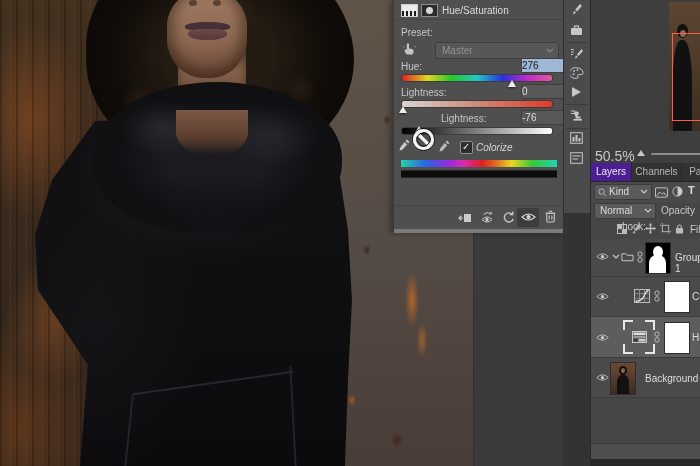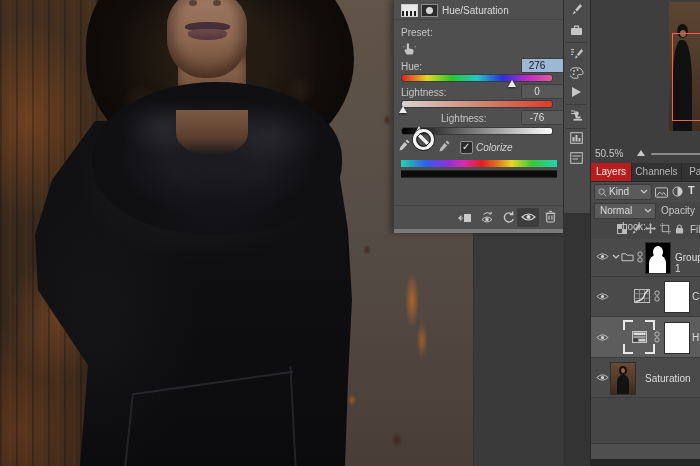--- a/index.html
+++ b/index.html
@@ -79,21 +79,21 @@
                  repeating-linear-gradient(90deg,#1c1c1c 0 2px,#e9e9e9 2px 4px);}
   #props .hdr .ic2{position:absolute;left:27px;top:4px;width:15px;height:11px;border:1px solid #8d8d8d;background:#2b2b2b;}
   #props .hdr .ic2 i{position:absolute;left:4px;top:2px;width:7px;height:7px;border-radius:50%;background:#d6d6d6;}
   #props .hdr .t{position:absolute;left:48px;top:5px;color:#dcdcdc;}
   .lbl{position:absolute;color:#c6c6c6;}
   .combo{position:absolute;height:15px;background:#616161;border:1px solid #3e3e3e;border-radius:2px;color:#e2e2e2;}
   .combo .cv{position:absolute;left:6px;top:2px;}
   .combo .ch{position:absolute;right:4px;top:5px;}
   .combo.dis{background:#575757;color:#949494;}
   .valbox{position:absolute;width:30px;height:13px;background:#585858;border:1px solid #3e3e3e;border-radius:1px;
-          color:#dedede;text-align:center;padding-right:19px;line-height:13px;}
+          color:#dedede;text-align:left;padding-right:19px;line-height:13px;}
   .valbox.sel{background:#9fb7d6;color:#16161c;}
   .sbar{position:absolute;left:7px;width:150px;height:6px;border-radius:3px;border:1px solid #3b3b3b;}
   #huebar{top:74px;background:linear-gradient(90deg,#e02020 0%,#e0d820 17%,#28c828 33%,#20c8c8 50%,#2830e0 67%,#c828c8 84%,#e05a9a 100%);}
   #satbar{top:100px;background:linear-gradient(90deg,#d8d3d1 0%,#cf8a78 50%,#e23a28 100%);}
   #lightbar{top:127px;background:linear-gradient(90deg,#000,#fff);}
   .thumb{position:absolute;width:0;height:0;border-left:4px solid transparent;border-right:4px solid transparent;
          border-bottom:7px solid #ececec;filter:drop-shadow(0 1px 1px rgba(0,0,0,.6));}
   #spect1{position:absolute;left:7px;top:160px;width:156px;height:7px;
     background:linear-gradient(90deg,#22d3a8 0%,#2e62e8 16%,#8f2ee0 30%,#d92bb0 40%,#e02020 52%,#e07820 62%,#e8d820 71%,#38c838 84%,#22d3b0 100%);}
   #spect2{position:absolute;left:7px;top:170px;width:156px;height:6px;background:#0c0c0c;border-top:1px solid #262626;border-bottom:1px solid #262626;}
@@ -112,26 +112,26 @@
 
   
   #rightpan{left:590px;top:0;width:110px;height:466px;background:#464646;border-left:1px solid #292929;}
   #nav{position:absolute;left:0;top:0;width:110px;height:163px;background:#3e3e3e;}
   #navthumb{position:absolute;left:78px;top:2px;width:32px;height:129px;overflow:hidden;
     background:linear-gradient(180deg,#5c4632 0%,#4a3827 60%,#3c2e20 100%);}
   #navthumb .fig{position:absolute;left:4px;top:38px;width:19px;height:91px;border-radius:40% 45% 0 0;background:#111;}
   #navthumb .hd{position:absolute;left:8px;top:22px;width:11px;height:14px;border-radius:50%;background:#16100b;}
   #navthumb .fc{position:absolute;left:11px;top:28px;width:6px;height:7px;border-radius:50%;background:#8a6750;}
   #navrect{position:absolute;left:3px;top:31px;width:30px;height:86px;border:1px solid #ff5a50;}
-  #zoomrow{position:absolute;left:0;top:145px;width:110px;height:18px;color:#c8c8c8;font-size:10px;}
+  #zoomrow{position:absolute;left:0;top:145px;width:110px;height:18px;color:#c8c8c8;font-size:14px;}
   #zoomrow .tri{position:absolute;left:46px;top:5px;width:0;height:0;border-left:4px solid transparent;border-right:4px solid transparent;border-bottom:6px solid #c8c8c8;}
   #zoomrow .track{position:absolute;left:60px;top:8px;width:50px;height:2px;background:#8b8b8b;border-radius:1px;}
   #tabs{position:absolute;left:0;top:163px;width:110px;height:18px;background:#323232;font-size:10px;color:#b5b5b5;}
   #tabs .tab{position:absolute;top:0;height:18px;line-height:18px;text-align:center;border-right:1px solid #272727;}
-  #tabs .tab.active{background:#b91c1c;color:#ececec;}
+  #tabs .tab.active{background:#4c1d95;color:#ececec;}
   #filterrow{position:absolute;left:0;top:181px;width:110px;height:20px;background:#4a4a4a;border-top:1px solid #272727;}
   .minicombo{position:absolute;height:14px;background:#5a5a5a;border:1px solid #3b3b3b;border-radius:2px;color:#dcdcdc;font-size:10px;}
   #blendrow{position:absolute;left:0;top:201px;width:110px;height:19px;color:#c8c8c8;font-size:10px;}
   #lockrow{position:absolute;left:0;top:220px;width:110px;height:19px;color:#c8c8c8;font-size:10px;}
   #layers{position:absolute;left:0;top:239px;width:110px;height:158px;}
   .lrow{position:absolute;left:0;width:110px;background:#4a4a4a;border-bottom:1px solid #3c3c3c;color:#dcdcdc;font-size:10px;overflow:hidden;}
   .lrow.sel{background:#5d5d5d;}
   .mask{position:absolute;background:#fff;border:1px solid #2d2d2d;}
   #gmask{background:#000;}
   #gmask .h{position:absolute;left:7px;top:3px;width:10px;height:12px;border-radius:50%;background:#fff;}
@@ -183,20 +183,28 @@
   </div>
 
   <span class="lbl" style="left:7px;top:27px;">Preset:</span>
 
   <span class="abs" style="left:8px;top:41px;">
     <svg width="15" height="15" viewBox="0 0 15 15">
         <path d="M5 13.5 C3.2 11.6 2.3 10 2.7 8.9 c0.5-1 1.6-0.7 2.1 0 V3.4 a1.1 1.1 0 0 1 2.2 0 V7.4 c2.2 0 4.6 0.7 4.6 2.4 0 2-0.9 3.7-1.5 3.7Z" fill="#c4c4c4"></path>
         <path d="M0.6 5.8 l1.6-1 v2Z M14.4 5.8 l-1.6-1 v2Z" fill="#9a9a9a"></path>
       </svg>
     </span>
+  <div class="combo dis" style="left:41px;top:42px;width:122px;">
+    <span class="cv">Master</span>
+    <span class="ch">
+      <svg width="8" height="5" viewBox="0 0 8 5">
+          <polyline points="1,1 4,4 7,1" fill="none" stroke="#8a8a8a" stroke-width="1.2"></polyline>
+        </svg>
+      </span>
+  </div>
 
   <span class="lbl" style="left:7px;top:61px;">Hue:</span>
   <span class="valbox sel" style="left:127px;top:58px;">276</span>
   <div id="huebar" class="sbar"></div>
   <span class="thumb" style="left:114px;top:80px;"></span>
 
   <span class="lbl" style="left:7px;top:87px;">Lightness:</span>
   <span class="valbox" style="left:127px;top:84px;">0</span>
   <div id="satbar" class="sbar"></div>
   <span class="thumb" style="left:5px;top:106px;"></span>
@@ -530,19 +538,19 @@
         <svg width="13" height="9" viewBox="0 0 16 10">
             <path d="M1 5 Q8 -1.5 15 5 Q8 11.5 1 5Z" fill="none" stroke="#cfcfcf"></path>
             <circle cx="8" cy="5" r="2" fill="#cfcfcf"></circle>
           </svg>
         </span>
       <span id="bgthumb" class="abs" style="left:19px;top:4px;width:24px;height:31px;">
         <span class="fig"></span>
           <span class="hd"></span>
           <span class="fc"></span>
         </span>
-      <span class="abs" style="left:54px;top:15px;">Saturation</span>
+      <span class="abs" style="left:54px;top:15px;">Background</span>
     </div>
   </div>
 
   <div id="panfoot"></div>
   <div id="panbottom"></div>
 </div>
 
 </body></html>

